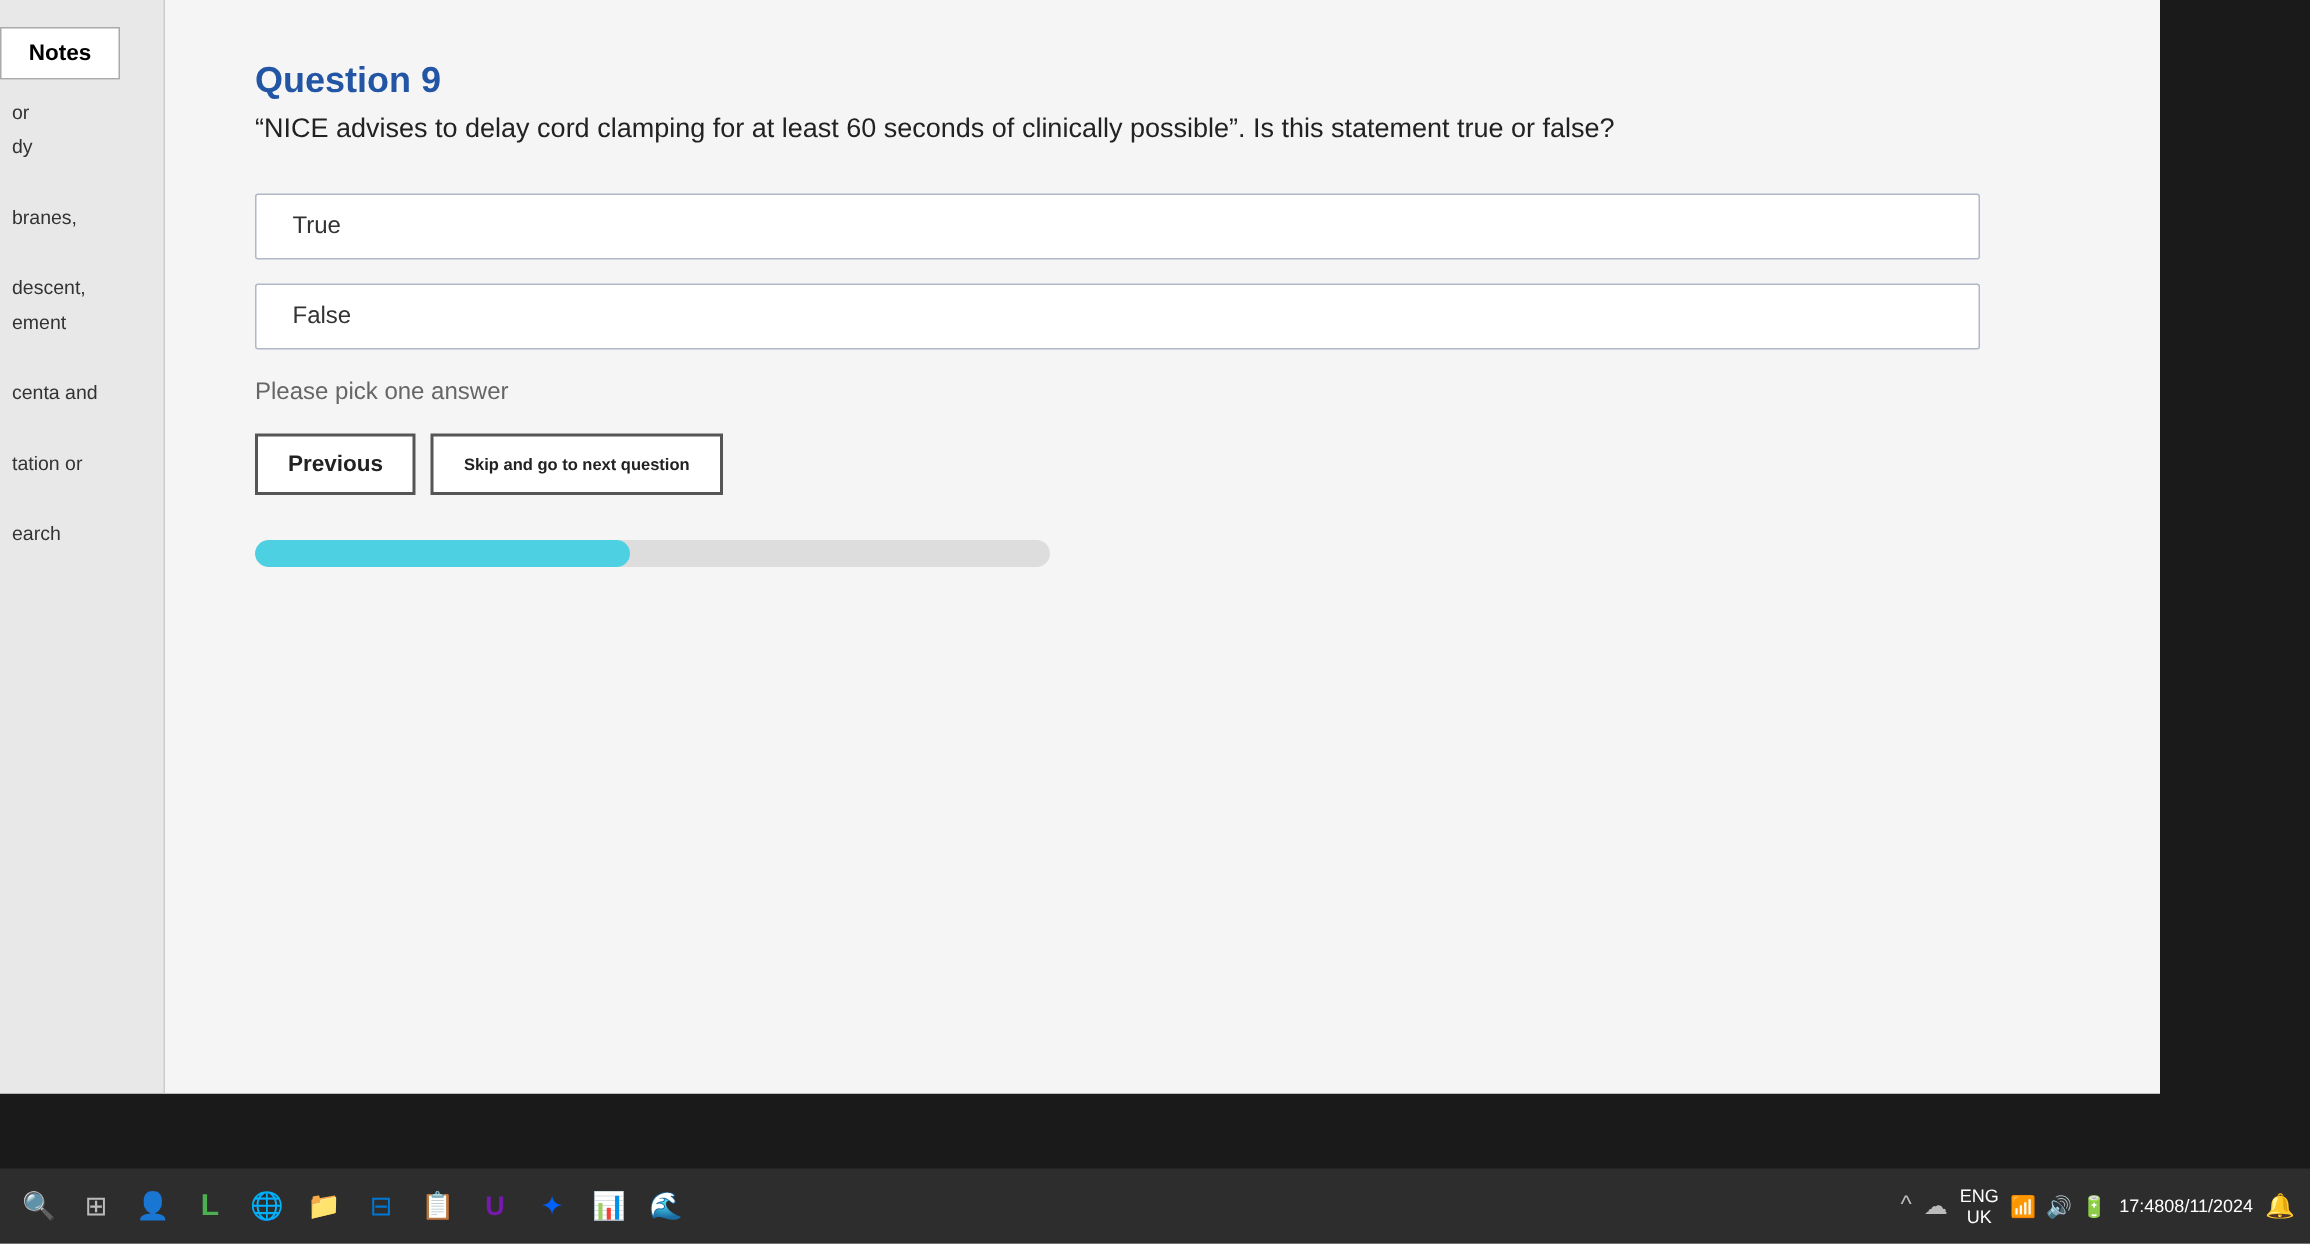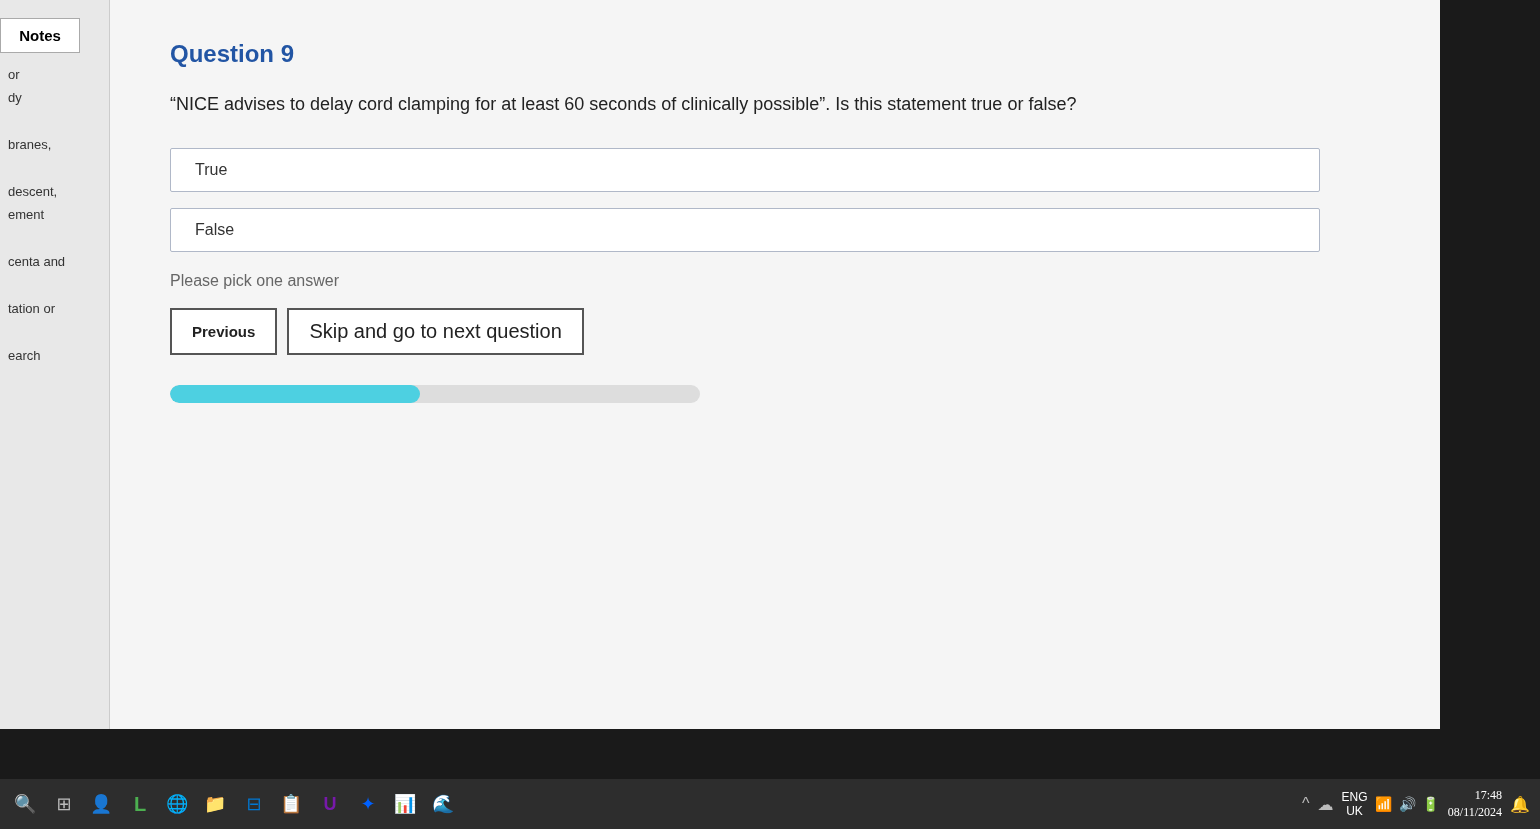--- a/index.html
+++ b/index.html
@@ -60,21 +60,21 @@
       background: #f5f5f5;
       padding: 40px 60px 30px 60px;
       display: flex;
       flex-direction: column;
     }
 
     .question-title {
       font-size: 24px;
       font-weight: bold;
       color: #2255a4;
-      margin-bottom: 23px;
+      margin-bottom: 4px;
     }
 
     .question-text {
       font-size: 18px;
       color: #222;
       margin-bottom: 30px;
       line-height: 1.5;
       max-width: 1100px;
     }
 
@@ -113,22 +113,22 @@
       font-size: 15px;
       font-weight: bold;
       cursor: pointer;
       color: #222;
     }
 
     .btn-skip {
       background: #fff;
       border: 2px solid #555;
       padding: 10px 20px;
-      font-size: 20px;
-      font-weight: normal;
+      font-size: 11px;
+      font-weight: bold;
       cursor: pointer;
       color: #222;
       text-align: right;
     }
 
     
     .progress-area {
       margin-top: 10px;
       max-width: 530px;
     }
@@ -185,26 +185,25 @@
 
     .systray-lang {
       display: flex;
       flex-direction: column;
       align-items: center;
       line-height: 1.2;
     }
 
     .systray-time {
       display: flex;
-      flex-direction: column;
+      flex-direction: row;
       align-items: flex-end;
       line-height: 1.4;
       font-size: 12px;
       color: #fff;
-      font-family: Liberation Serif, serif;
     }
 
     .systray-icons {
       display: flex;
       gap: 6px;
       align-items: center;
       font-size: 14px;
     }
   </style>
 </head>

